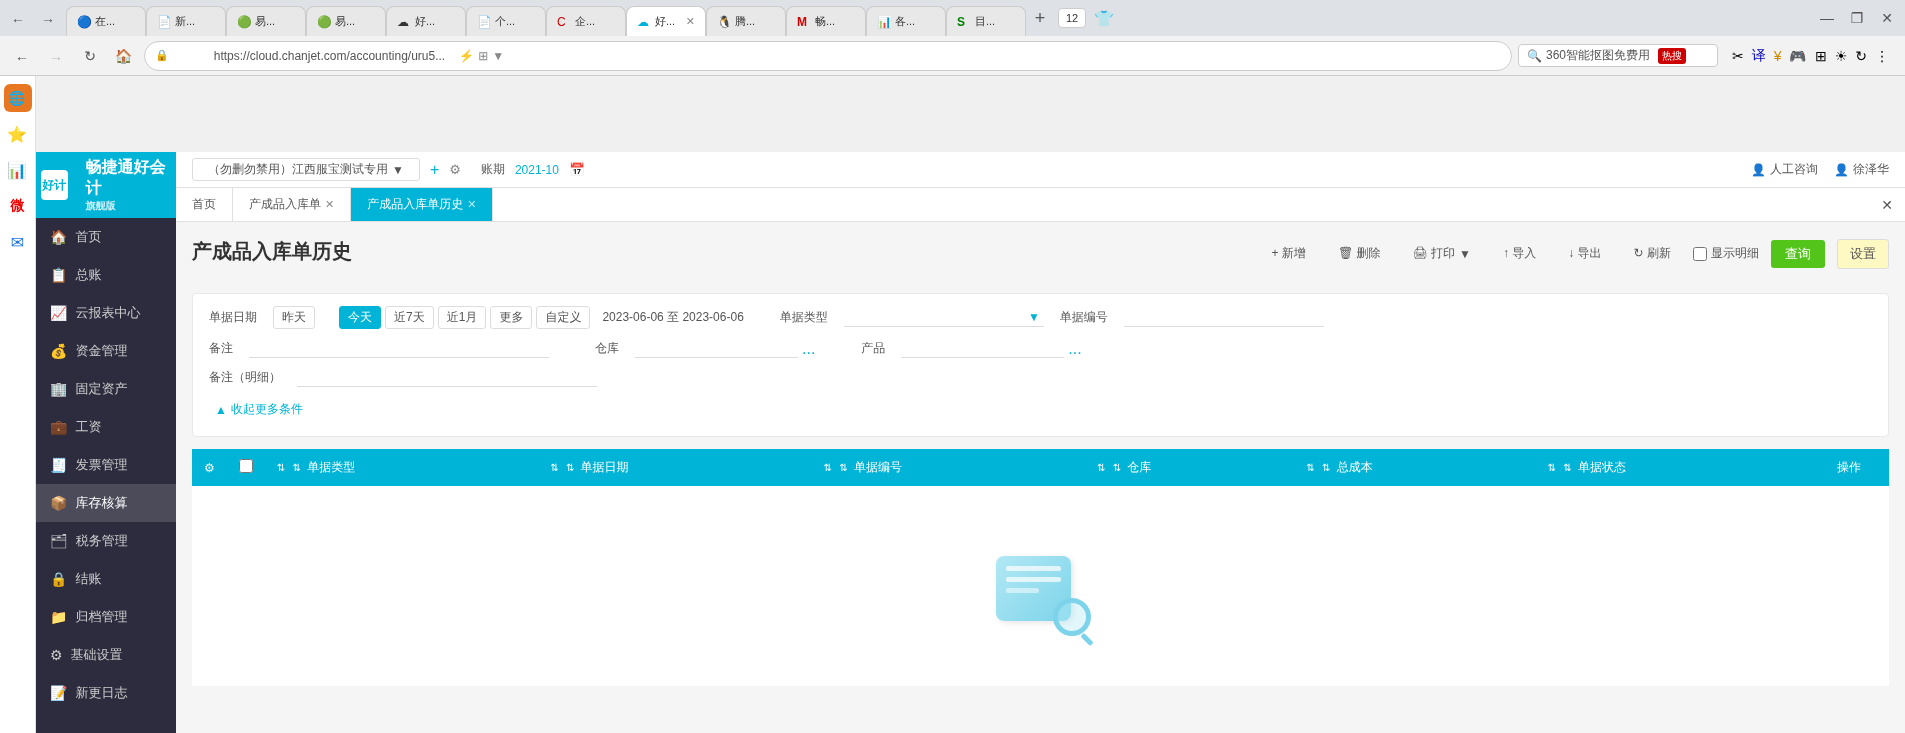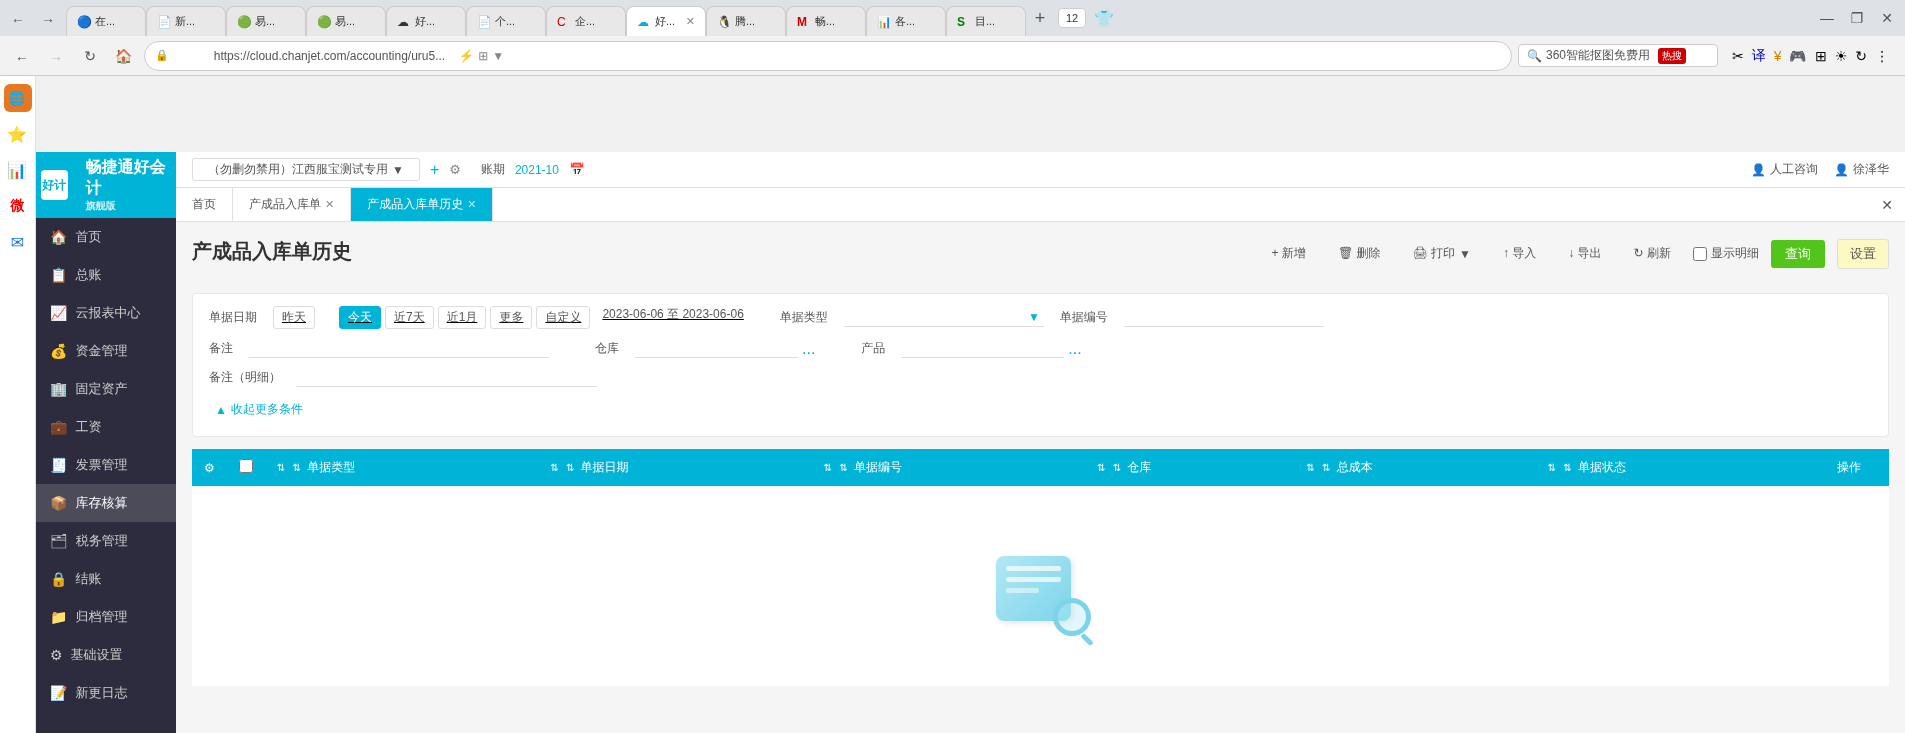--- a/index.html
+++ b/index.html
@@ -65,21 +65,21 @@
     .page-title { font-size: 20px; color: #333; font-weight: bold; margin-bottom: 16px; }
 
     
     .toolbar { display: flex; align-items: center; gap: 12px; margin-bottom: 12px; justify-content: flex-end; }
     .toolbar-btn { display: flex; align-items: center; gap: 4px; padding: 4px 10px; font-size: 12px; cursor: pointer; color: #555; background: none; border: none; }
 
     
     .filter-area { background: #fff; border-radius: 4px; padding: 12px 16px; margin-bottom: 12px; border: 1px solid #e8e8e8; }
     .filter-row { display: flex; align-items: center; gap: 16px; margin-bottom: 10px; }
     .filter-label { color: #555; font-size: 12px; white-space: nowrap; }
-    .date-filter-group { display: flex; gap: 4px; text-decoration: underline; }
+    .date-filter-group { display: flex; align-items: center; gap: 4px; }
     .date-btn { padding: 2px 8px; font-size: 12px; border: 1px solid #ddd; border-radius: 3px; cursor: pointer; color: #555; background: #fff; }
     .date-btn.active { background: #00b4d8; color: #fff; border-color: #00b4d8; margin-left: 20px; }
     .date-range { font-size: 12px; color: #555; margin-left: 8px; }
     .filter-select { display: flex; align-items: center; gap: 4px; border: none; border-bottom: 1px solid #ddd; padding: 2px 4px; font-size: 12px; color: #555; min-width: 200px; cursor: pointer; }
     .filter-input { border: none; border-bottom: 1px solid #ddd; padding: 2px 4px; font-size: 12px; color: #555; min-width: 200px; outline: none; }
     .filter-dots { color: #00b4d8; cursor: pointer; font-size: 16px; }
     .filter-row2 { display: flex; align-items: center; gap: 16px; }
     .collapse-btn { display: flex; align-items: center; gap: 4px; color: #00b4d8; font-size: 12px; cursor: pointer; margin: 0 auto; padding: 6px; }
 
     

